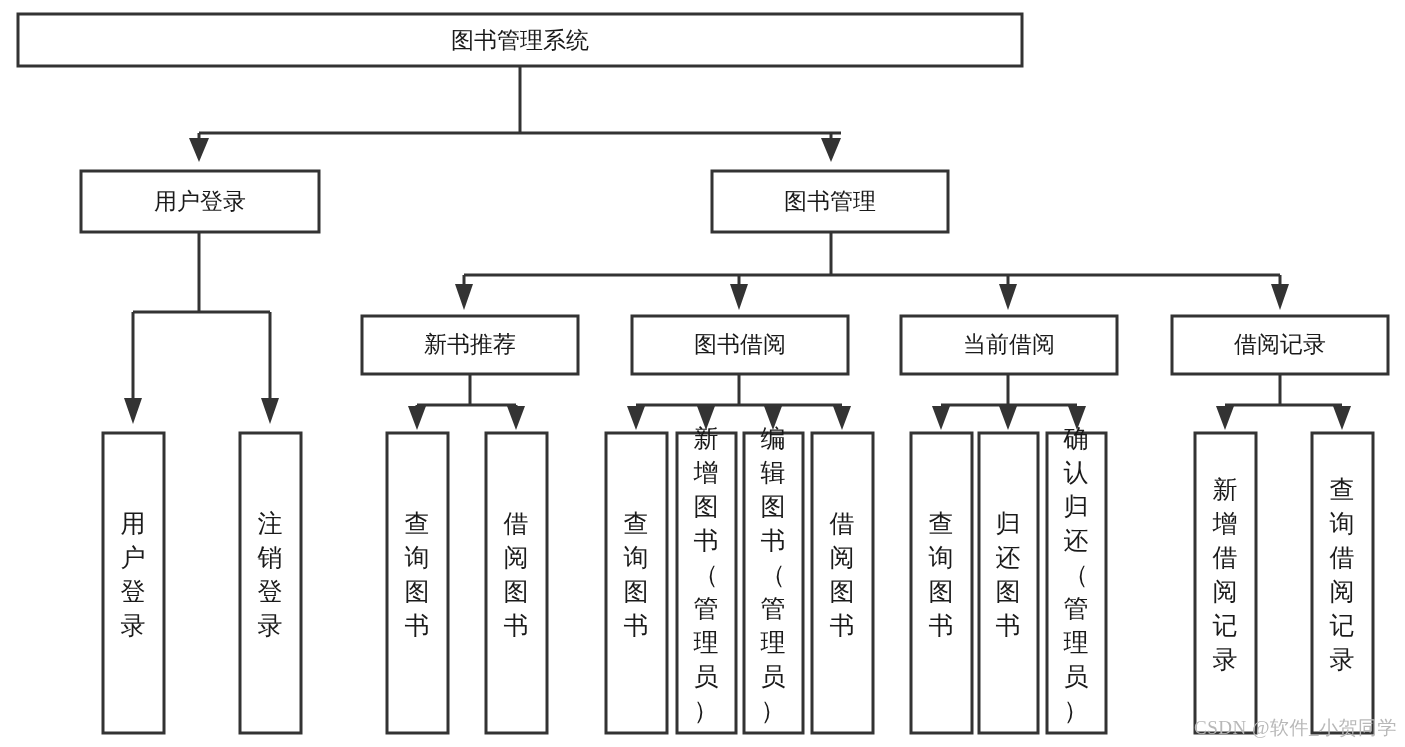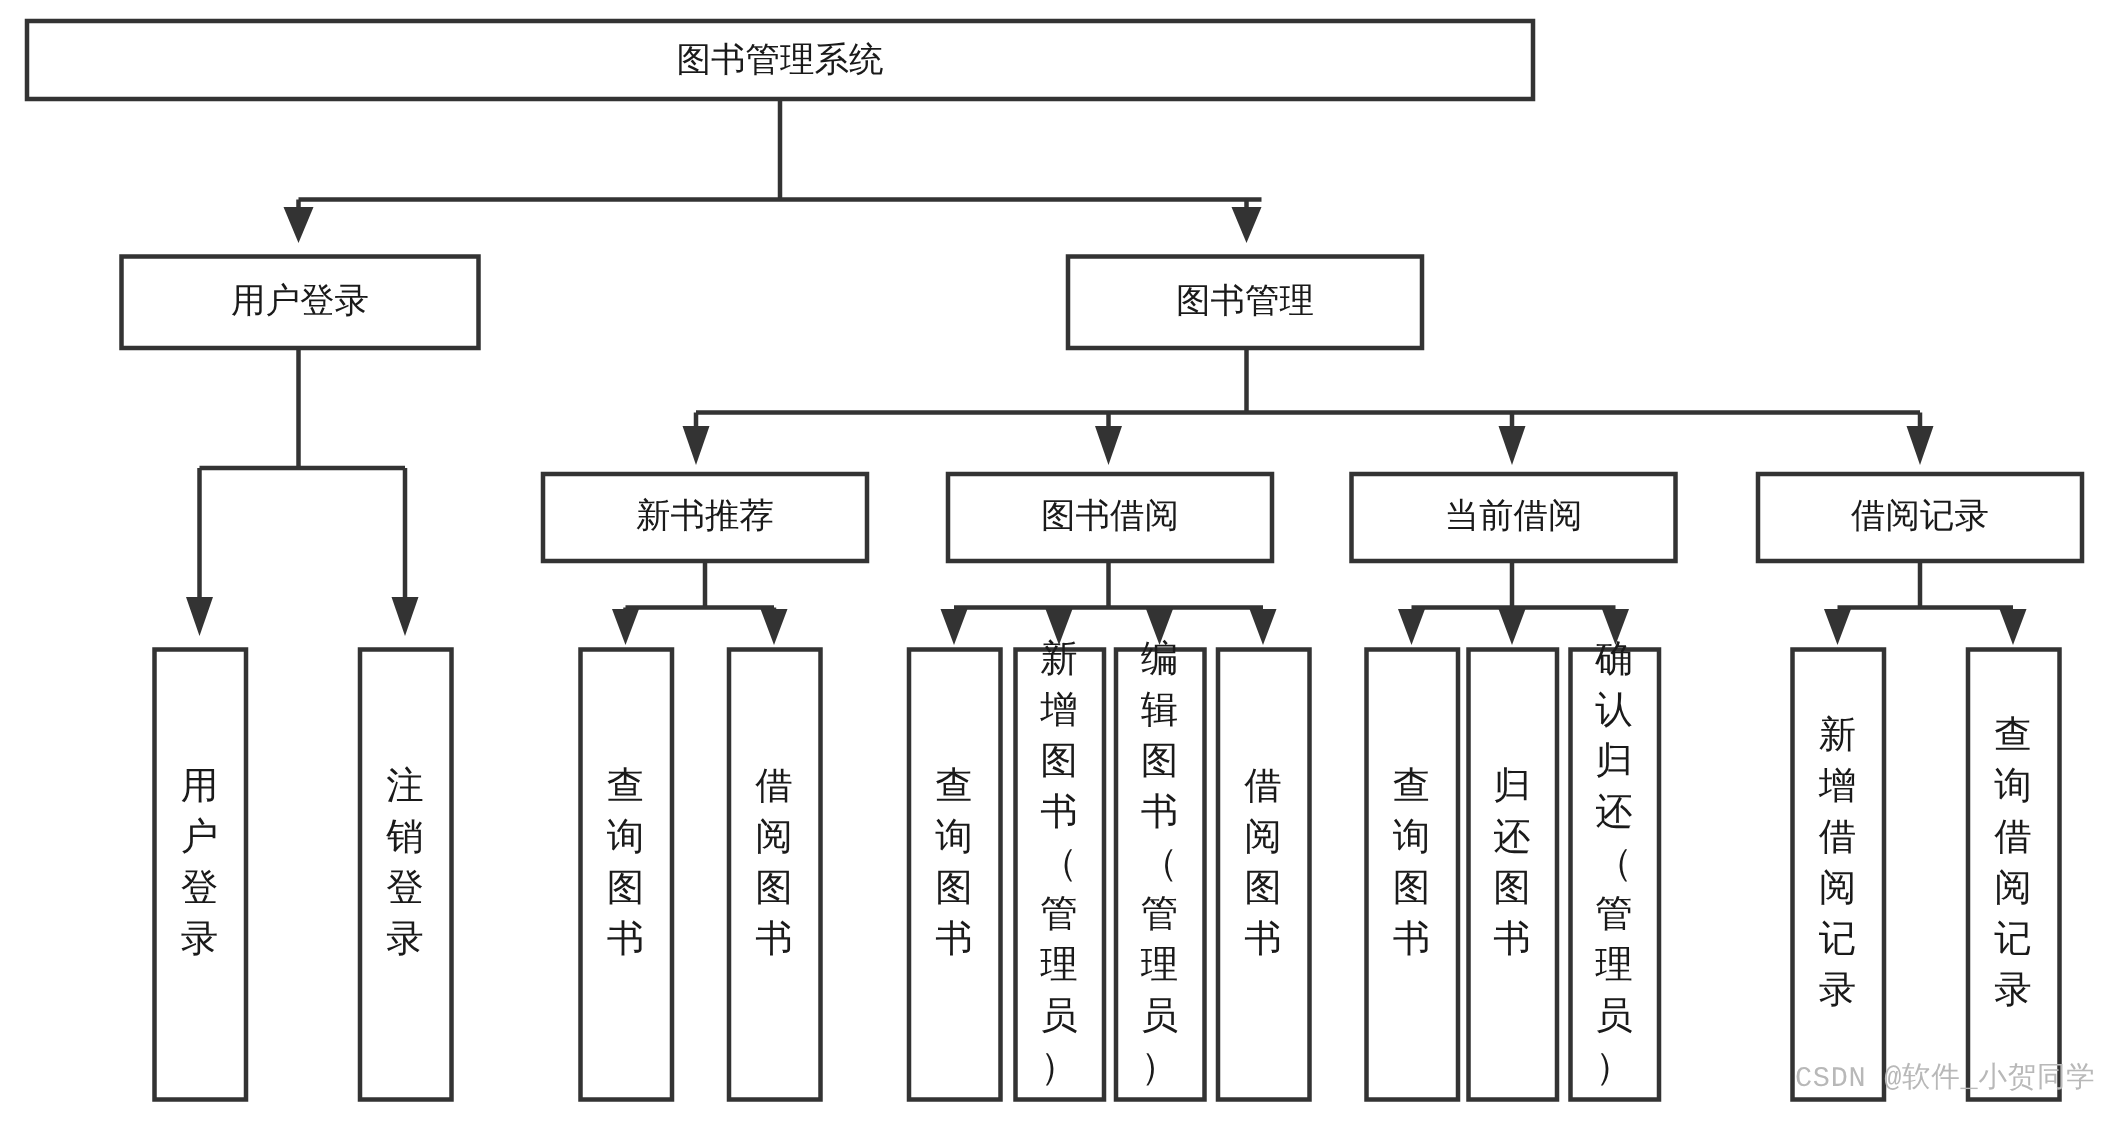--- a/index.html
+++ b/index.html
@@ -45,22 +45,22 @@
   }
   .node-label-v {
     font-family: "DejaVu Sans", "Liberation Sans", sans-serif;
     font-size: 25px;
     fill: #1a1a1a;
     text-anchor: middle;
   }
   .watermark {
     position: absolute;
     right: 8px;
-    bottom: 16px;
-    font-family: Liberation Mono, monospace;
+    bottom: 6px;
+    font-family: Liberation Serif, serif;
     font-size: 19px;
     color: #b8b8b8;
     white-space: nowrap;
     letter-spacing: 0.5px;
     pointer-events: none;
   }
 </style>
 </head>
 <body>
 

